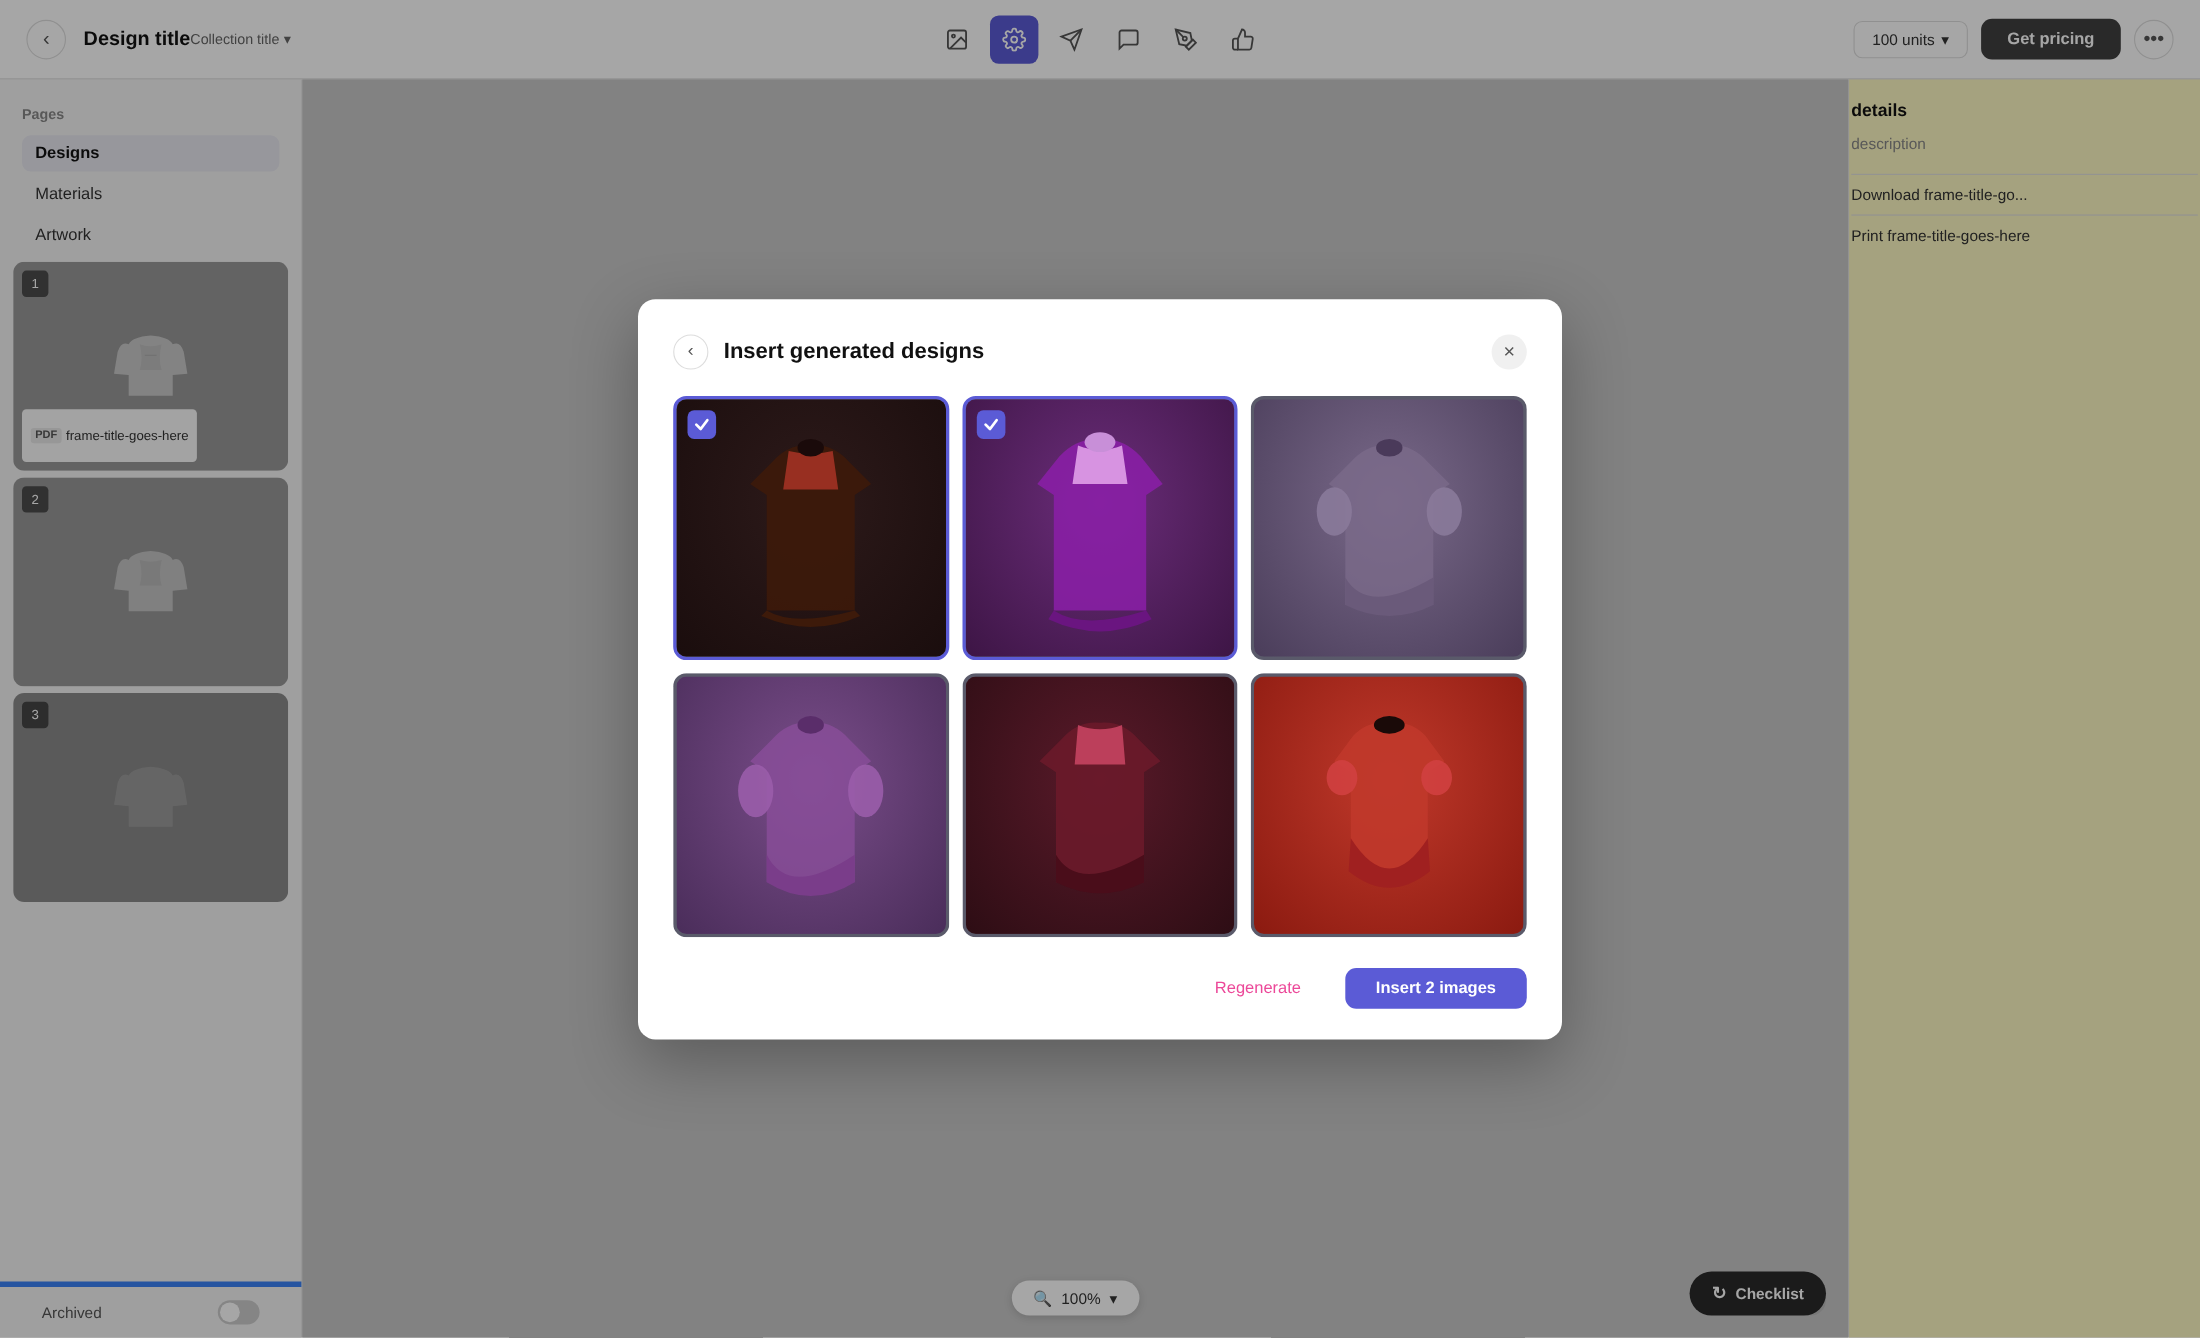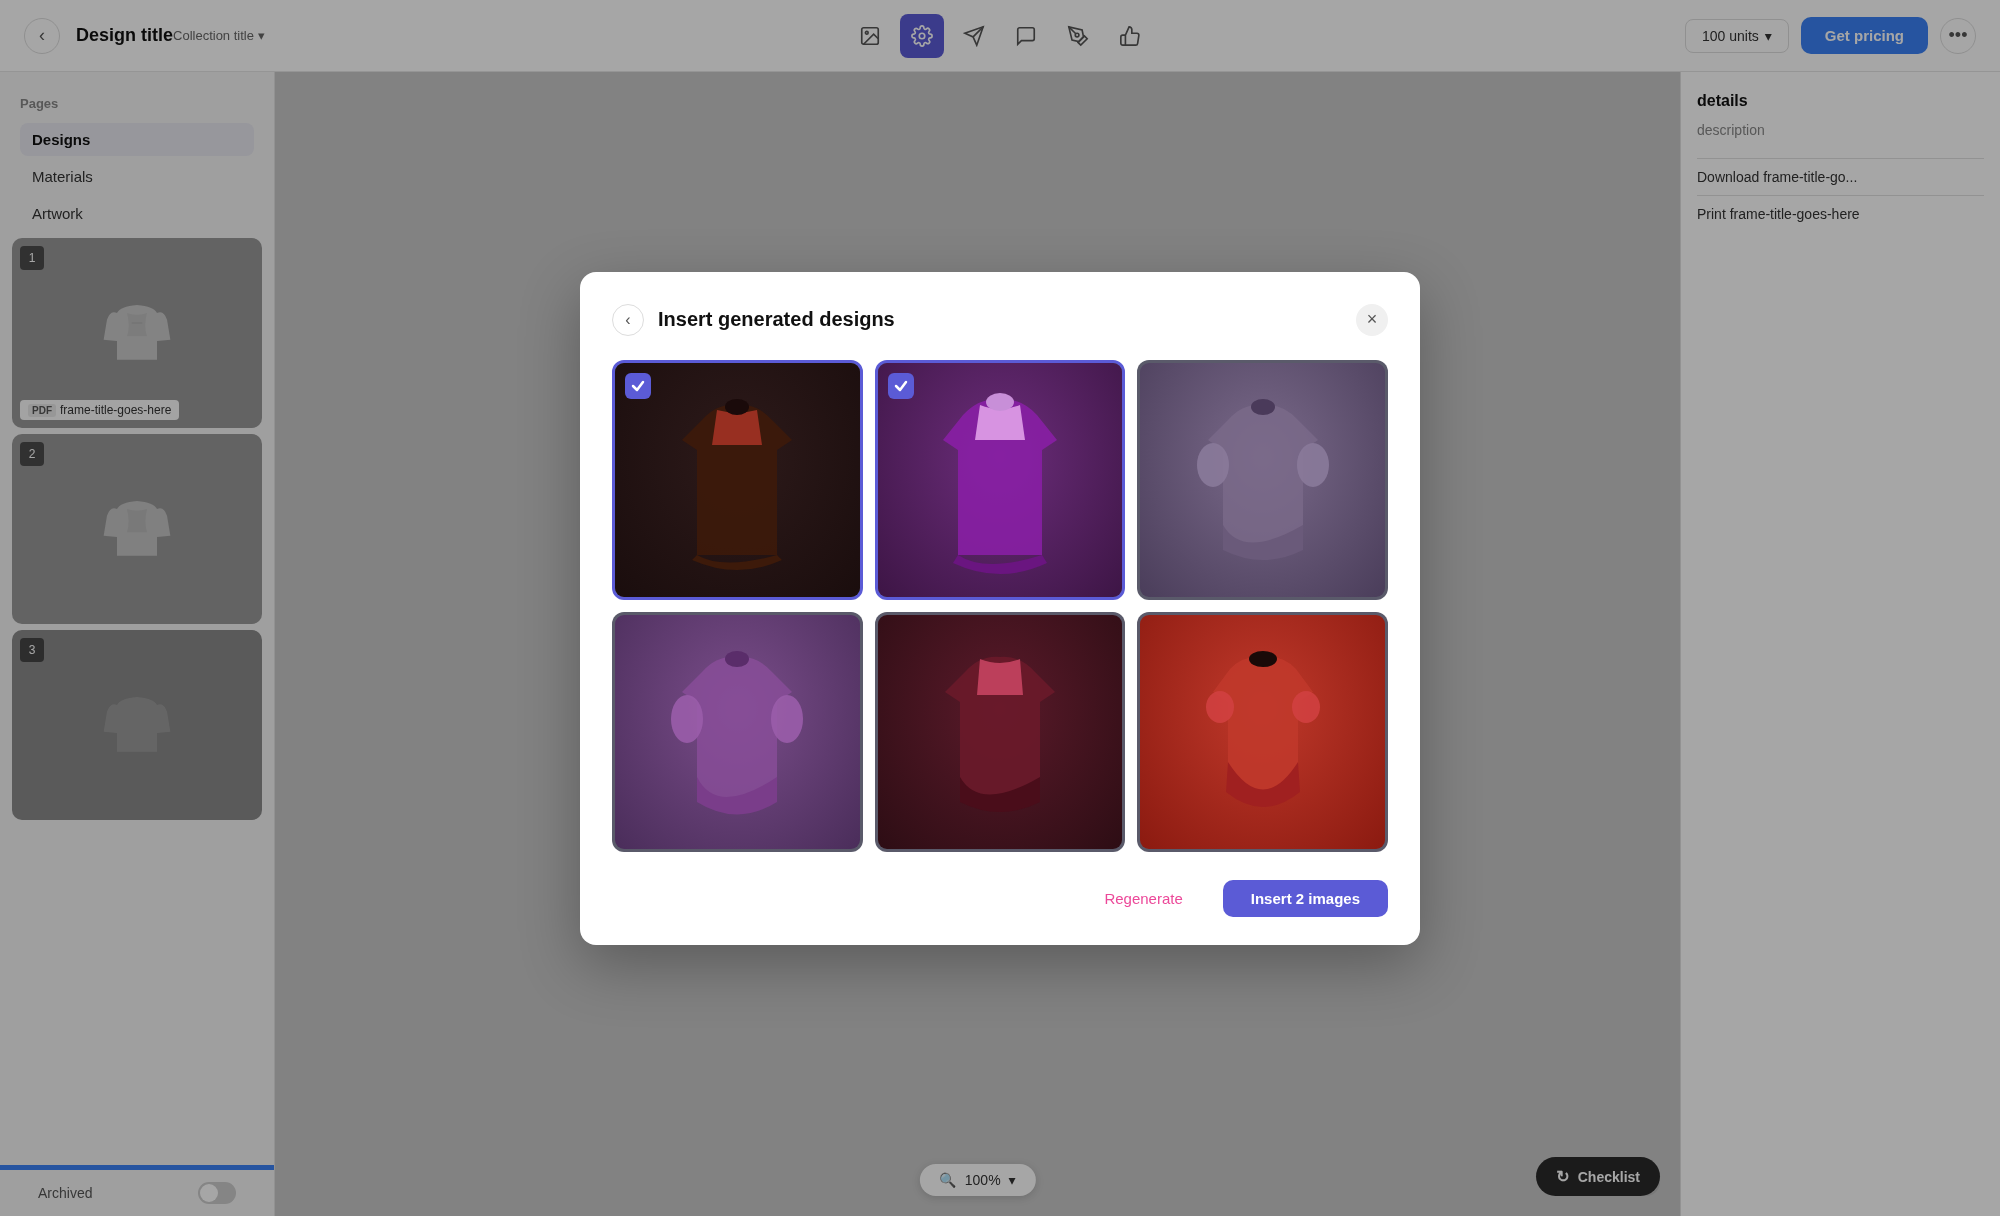--- a/index.html
+++ b/index.html
@@ -92,21 +92,21 @@
       padding: 8px 16px;
       border: 1px solid #ddd;
       border-radius: 8px;
       background: #fff;
       font-size: 14px;
       color: #333;
       cursor: pointer;
     }
     .get-pricing-btn {
       padding: 10px 24px;
-      background: #3b82f6;
+      background: #404040;
       color: #fff;
       border: none;
       border-radius: 10px;
       font-size: 15px;
       font-weight: 600;
       cursor: pointer;
     }
     .more-btn {
       width: 36px; height: 36px;
       border-radius: 50%;
@@ -178,24 +178,24 @@
       border-radius: 4px;
       color: #fff;
       font-size: 12px;
       display: flex; align-items: center; justify-content: center;
     }
     .page-label {
       position: absolute;
       bottom: 8px; left: 8px;
       background: rgba(255,255,255,0.95);
       border-radius: 4px;
-      padding: 3px 8px;
+      padding: 17px 8px;
       font-size: 12px;
       color: #333;
-      display: flex; align-items: center; gap: 4px;
+      display: flex; gap: 4px;
     }
     .page-label-pdf {
       background: #e8e8e8;
       border-radius: 3px;
       padding: 1px 4px;
       font-size: 10px;
       font-weight: 700;
       color: #555;
     }
 
@@ -239,23 +239,23 @@
       position: absolute;
       top: 2px; left: 2px;
     }
 
     
     .right-panel {
       position: absolute;
       top: 72px; right: 0;
       width: 320px;
       height: calc(1216px - 72px);
-      background: #ffffff;
+      background: #fef9c3;
       border-left: 1px solid #e0e0e0;
-      padding: 20px 16px;
+      padding: 20px 2px;
     }
     .right-panel-title {
       font-size: 16px;
       font-weight: 600;
       color: #111;
       margin-bottom: 12px;
     }
     .right-panel-desc {
       font-size: 14px;
       color: #888;

